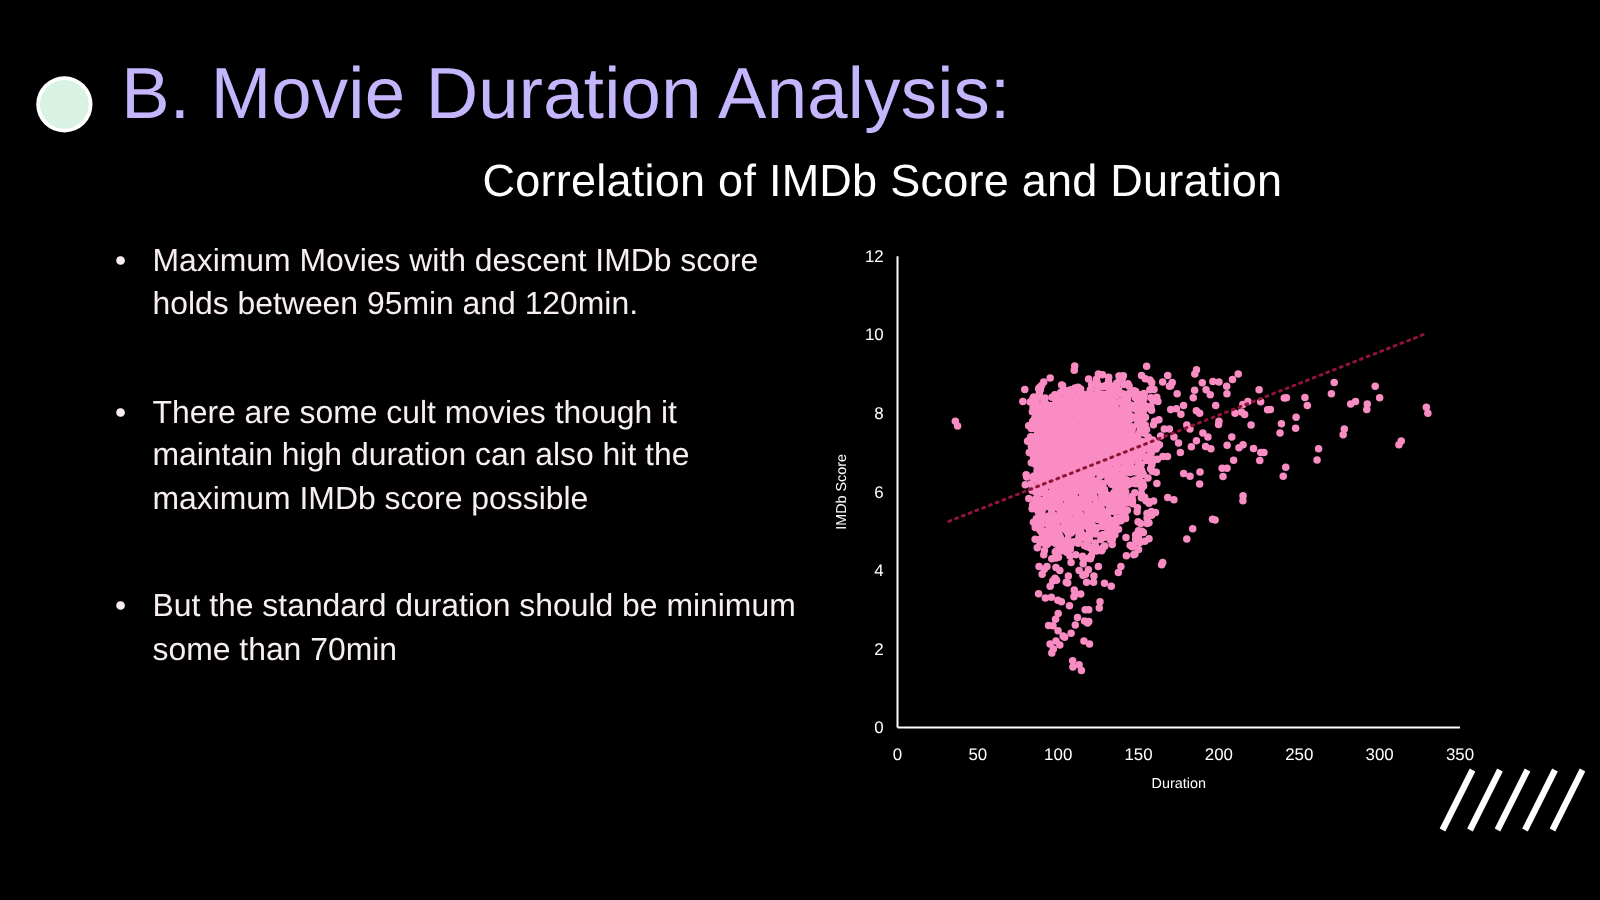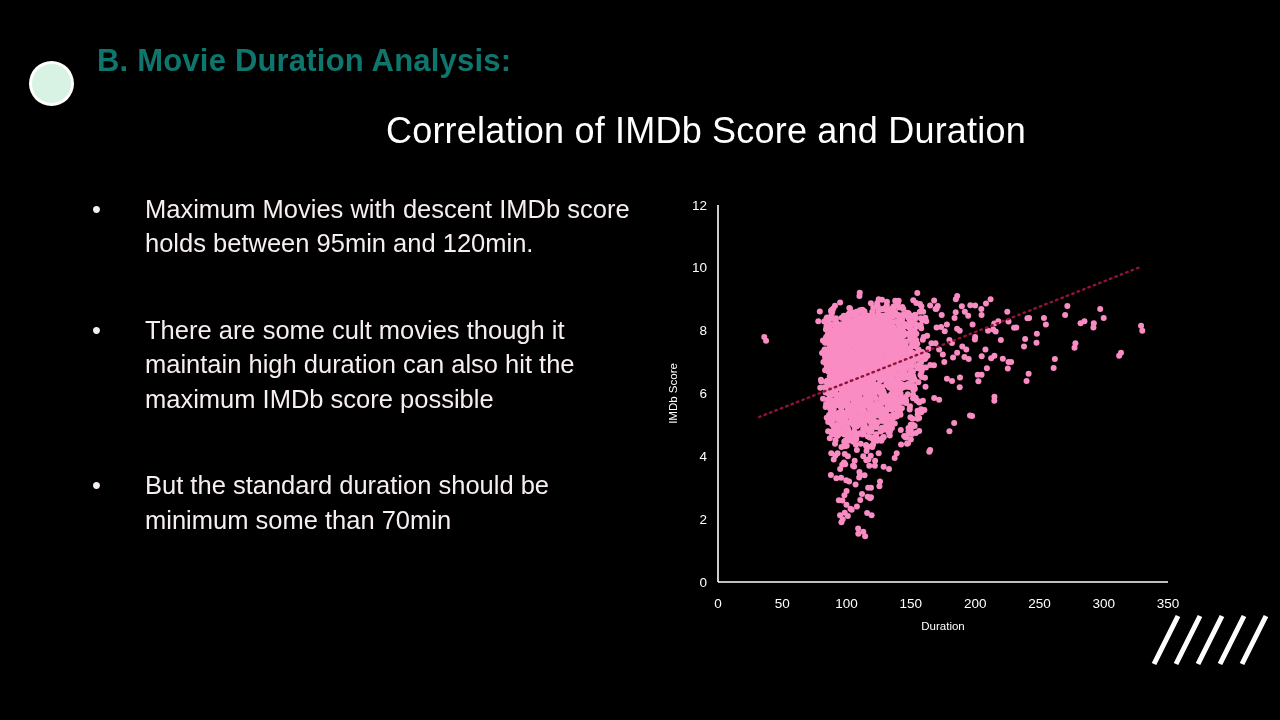--- a/index.html
+++ b/index.html
@@ -26,31 +26,31 @@
     background: #d8f3e3;
     box-shadow: 0 0 0 3px #ffffff;
     box-sizing: border-box;
   }
 
   
   #slide-title {
     position: absolute;
     left: 97px;
     top: 45px;
-    font-size: 31px;
+    font-size: 58px;
     line-height: 1.05;
-    color: #0f766e;
-    font-weight: 700;
+    color: #c4b5fd;
+    font-weight: 400;
     letter-spacing: 0.2px;
     white-space: nowrap;
   }
   #slide-subtitle {
     position: absolute;
     left: 386px;
-    top: 112px;
+    top: 126px;
     font-size: 36px;
     line-height: 1.05;
     color: #ffffff;
     font-weight: 400;
     letter-spacing: 0.2px;
     white-space: nowrap;
   }
 
   
   #bullet-list {
@@ -70,21 +70,20 @@
   .bullet-item:last-child { margin-bottom: 0; }
   .bullet-glyph {
     flex: 0 0 auto;
     width: 30px;
     color: #f7eef0;
     font-size: 25.5px;
     line-height: 1.35;
   }
   .bullet-text {
     flex: 1 1 auto;
-    margin-left: 23px;
   }
 
   
   #chart-panel {
     position: absolute;
     left: 660px;
     top: 190px;
     width: 540px;
     height: 450px;
   }

